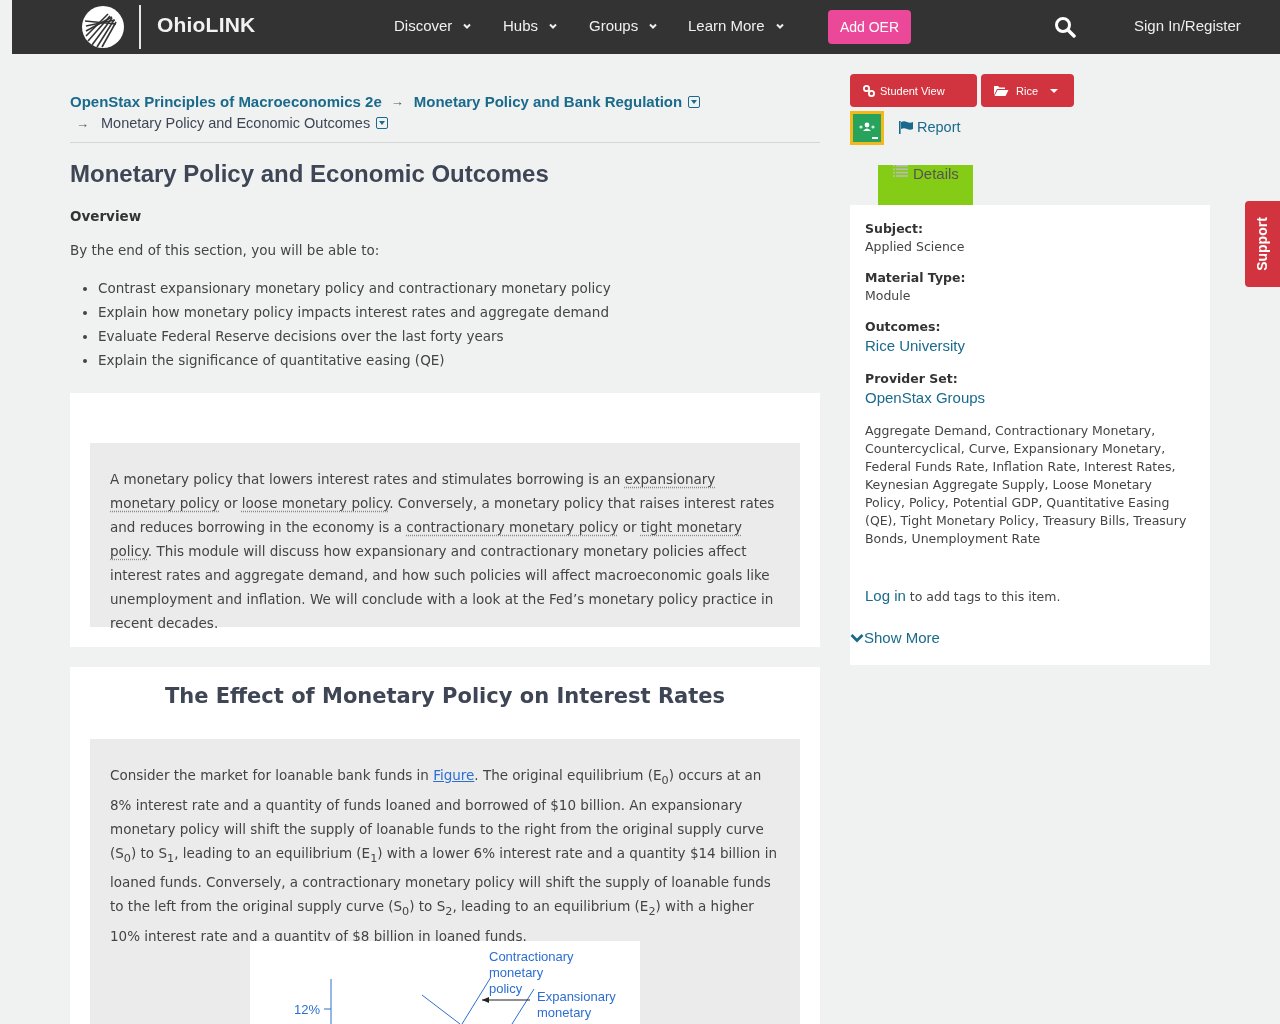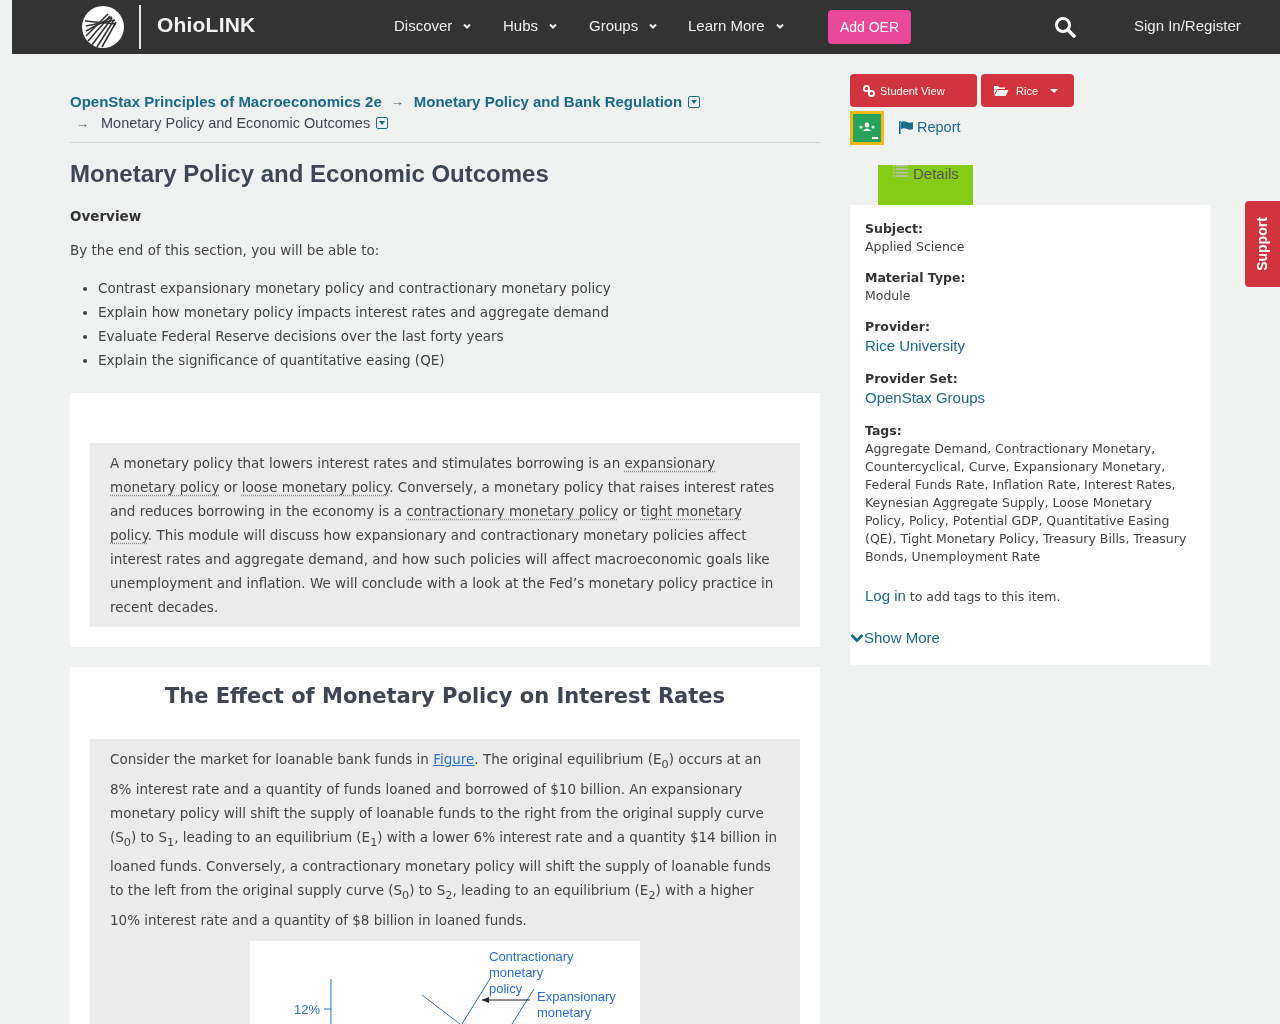--- a/index.html
+++ b/index.html
@@ -29,21 +29,21 @@
   .page-title { position: absolute; left: 70px; top: 160px; font-family: "Liberation Sans", sans-serif; font-size: 24px; color: #3e4555; }
   .overview { position: absolute; left: 70px; top: 208px; font-size: 13.5px; font-weight: bold; color: #333; }
   .intro { position: absolute; left: 70px; top: 242px; font-size: 13.5px; color: #444; }
   .objectives { position: absolute; left: 98px; top: 280px; list-style: disc; font-size: 13.5px; color: #444; }
   .objectives li { height: 24px; line-height: 17px; }
 
   
   .card { position: absolute; left: 70px; width: 750px; background: #fff; }
   .card1 { top: 393px; height: 254px; }
   .card2 { top: 667px; height: 357px; }
-  .note { position: absolute; left: 20px; width: 710px; background: #ebebeb; padding: 8px 20px; font-size: 13.5px; line-height: 24px; color: #444; }
+  .note { position: absolute; left: 20px; width: 710px; background: #ebebeb; padding: 24px 20px; font-size: 13.5px; line-height: 24px; color: #444; }
   .card1 .note { top: 50px; height: 184px; }
   .card2 .note { top: 72px; height: 300px; }
   .term { text-decoration: underline dotted #888; text-underline-offset: 3px; }
   .link { color: #2d6ed1; text-decoration: underline; }
   .section-title { position: absolute; left: 0; top: 17px; width: 750px; text-align: center; font-size: 21px; font-weight: bold; color: #3e4555; }
 
   .figure { position: absolute; left: 160px; top: 202px; width: 390px; height: 100px; background: #fff; overflow: hidden; font-family: "Liberation Sans", sans-serif; }
 
   
   .btn-red { position: absolute; top: 74px; height: 33px; background: #d1343e; border-radius: 4px; color: #fff; font-family: "Liberation Sans", sans-serif; font-size: 11px; display: flex; align-items: center; padding: 0 12px; }
@@ -230,29 +230,28 @@
 <div class="details-panel">
   <div class="dl" style="top:15px">
     <span class="label">Subject:</span>
     <span class="value">Applied Science</span>
   </div>
   <div class="dl" style="top:64px">
     <span class="label">Material Type:</span>
     <span class="value">Module</span>
   </div>
   <div class="dl" style="top:113px">
-    <span class="label">Provider:</span>
+    <span class="label">Outcomes:</span>
     <span class="value-link">Rice University</span>
   </div>
   <div class="dl" style="top:165px">
     <span class="label">Provider Set:</span>
     <span class="value-link">OpenStax Groups</span>
   </div>
   <div class="dl" style="top:217px">
-    <span class="label">Tags:</span>
     <span class="value tags">Aggregate Demand, Contractionary Monetary, Countercyclical, Curve, Expansionary Monetary, Federal Funds Rate, Inflation Rate, Interest Rates, Keynesian Aggregate Supply, Loose Monetary Policy, Policy, Potential GDP, Quantitative Easing (QE), Tight Monetary Policy, Treasury Bills, Treasury Bonds, Unemployment Rate</span>
   </div>
   <div class="login-line">
     <span class="lk">Log in</span><span> to add tags to this item.</span>
   </div>
   <div class="show-more">
     <svg width="14" height="10" viewBox="0 0 14 10">
         <path d="M1.5 2 L7 7.5 L12.5 2" stroke="#1a6a8c" stroke-width="2.8" fill="none"></path>
       </svg><span>Show More</span>
   </div>

